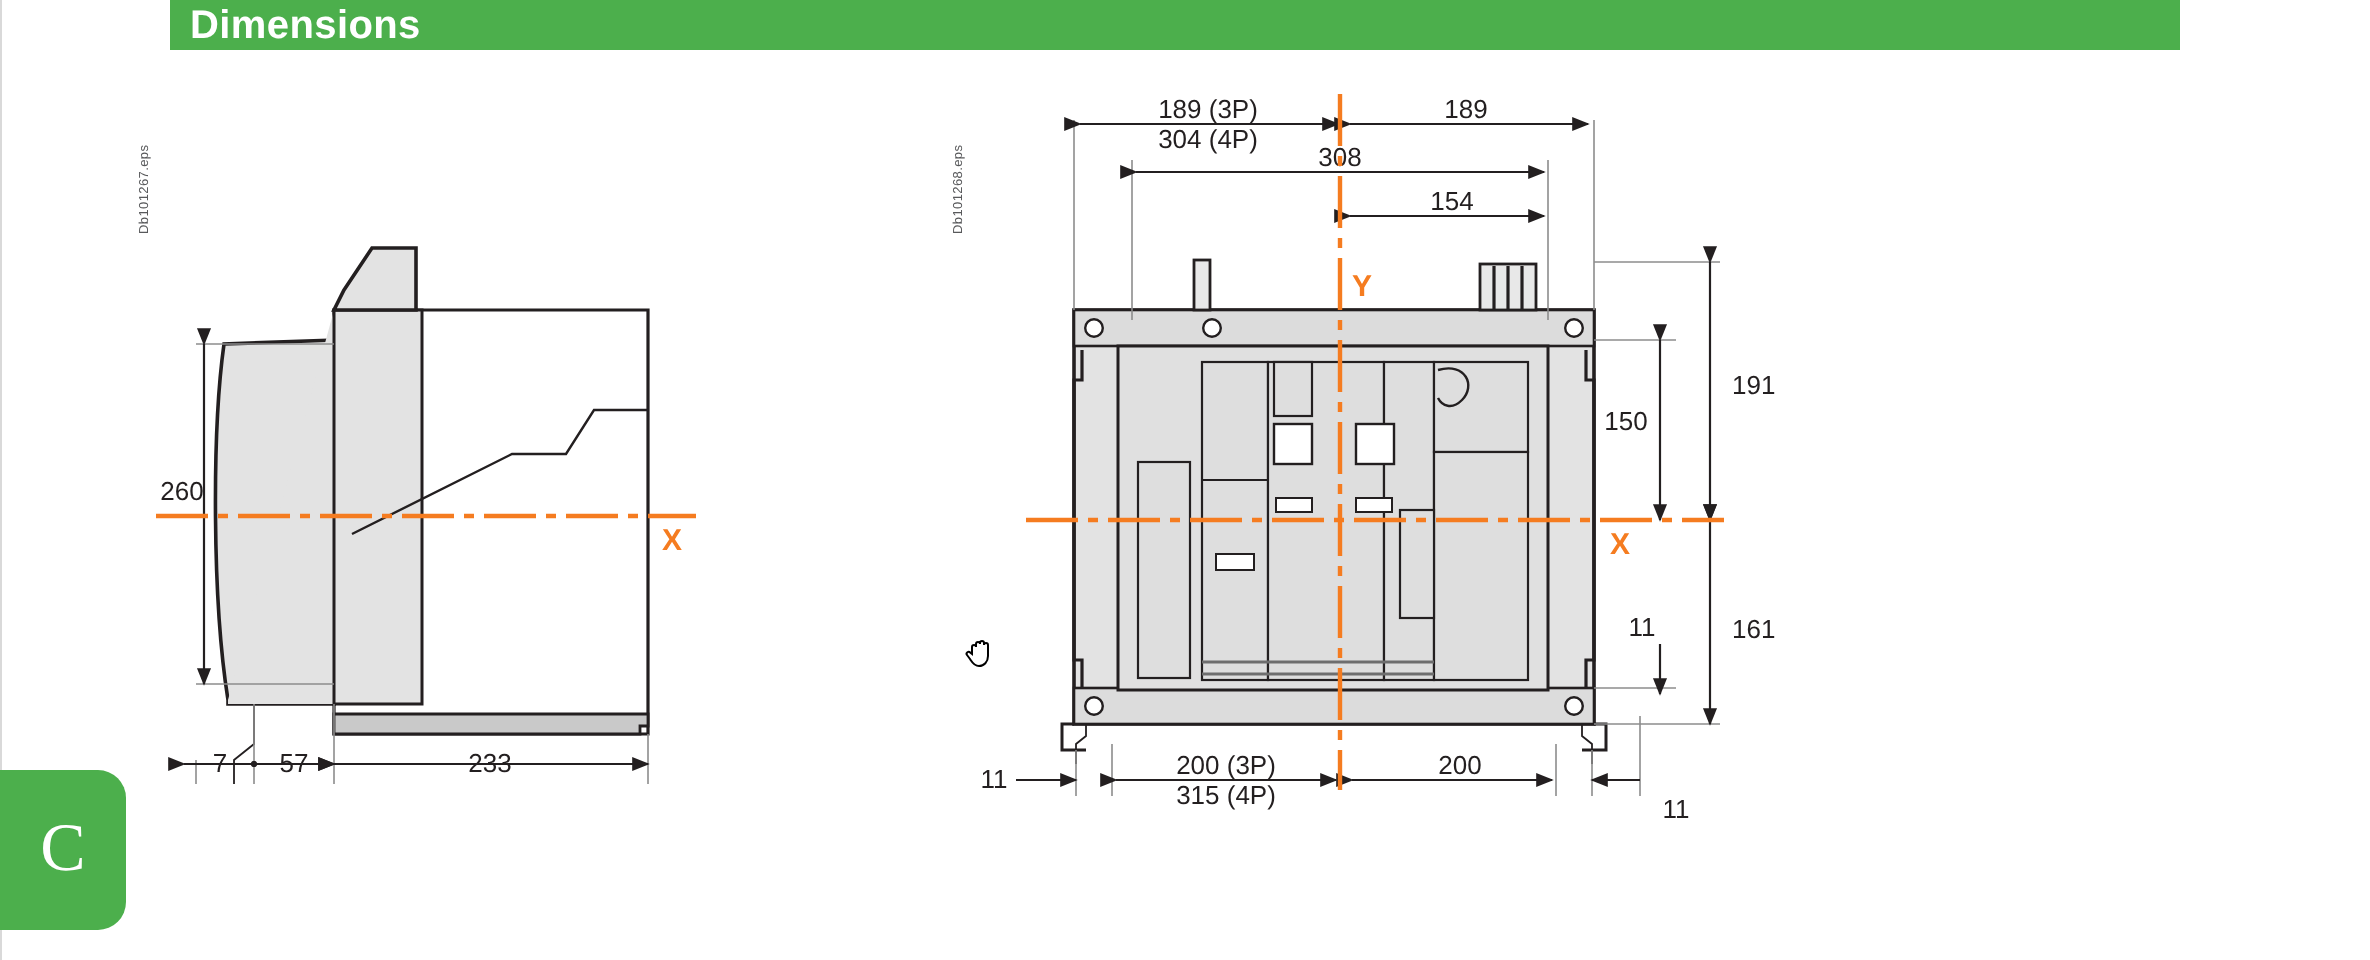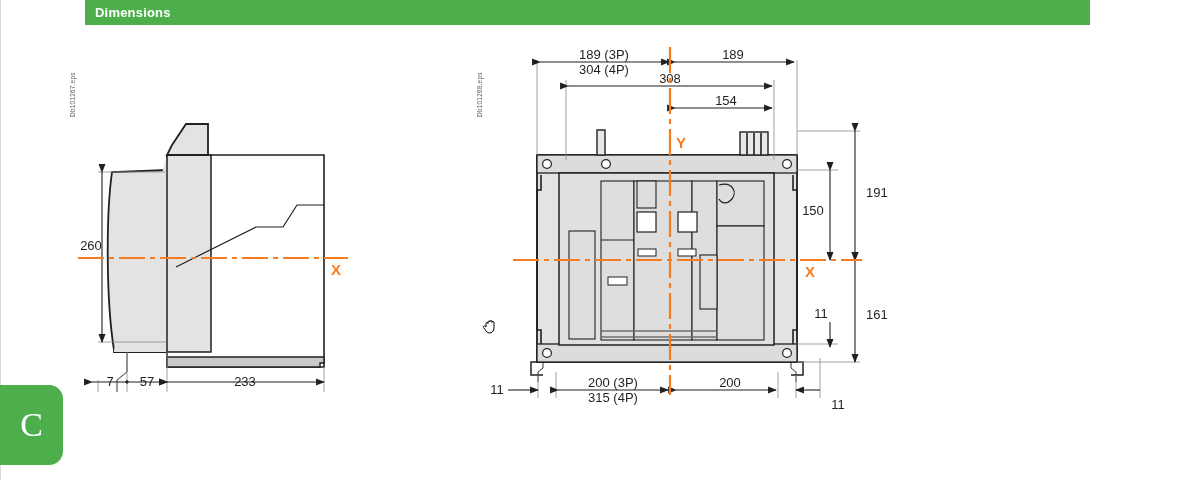--- a/index.html
+++ b/index.html
@@ -8,21 +8,21 @@
 
   .page{position:absolute;left:0;top:0;width:1185px;height:480px;background:#fff;}
 
   
   .page-rule{position:absolute;left:0;top:0;width:1px;height:480px;background:#d9d9d9;}
 
   
   .header-bar{position:absolute;left:85px;top:0;width:1005px;height:25px;
               background:#4CAF4C;}
   .header-title{position:absolute;left:95px;top:2px;height:22px;line-height:22px;
-                color:#ffffff;font-size:13px;font-weight:bold;letter-spacing:.2px;}
+                color:#ffffff;font-size:20px;font-weight:bold;letter-spacing:.2px;}
 
   
   .c-tab{position:absolute;left:0;top:385px;width:63px;height:80px;
          background:#4CAF4C;border-top-right-radius:14px;border-bottom-right-radius:14px;}
   .c-tab span{position:absolute;left:0;top:0;width:63px;height:80px;
               display:flex;align-items:center;justify-content:center;
               color:#ffffff;font-size:34px;font-weight:300;
               font-family:"Liberation Serif",serif;}
 
   

